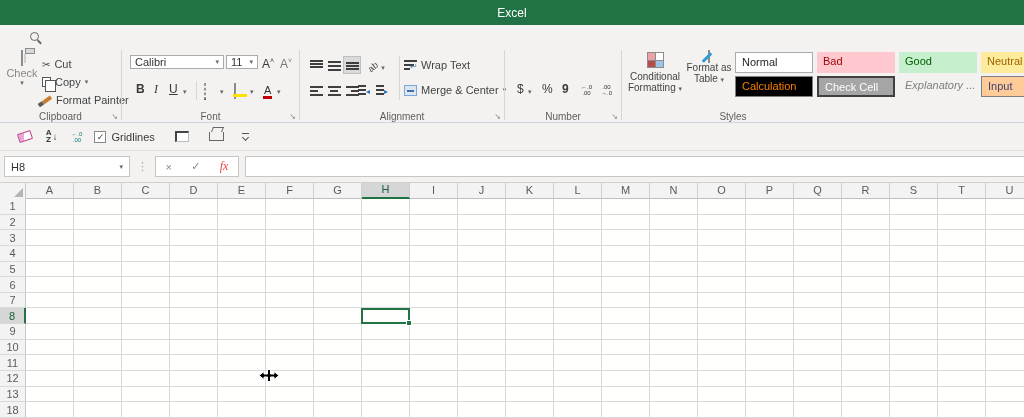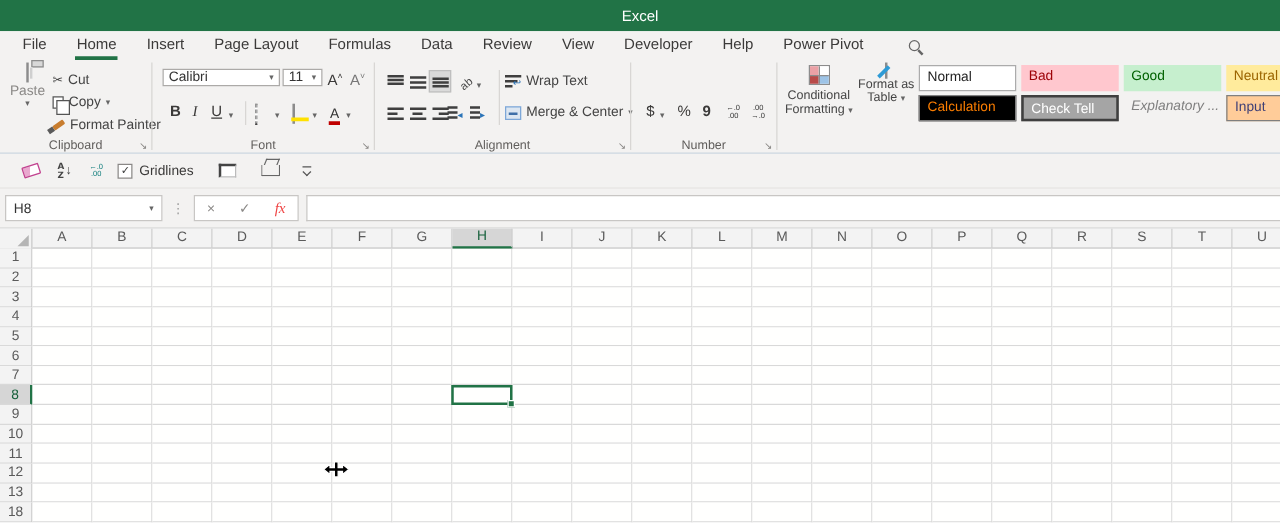--- a/index.html
+++ b/index.html
@@ -126,44 +126,31 @@
   .rescursor{position:absolute;left:259px;top:186px;width:20px;height:13px;z-index:50;pointer-events:none}
 </style>
 </head>
 <body>
 
 <div class="titlebar">
   <span>Excel</span>
 </div>
 
 <div class="menubar">
-  <div style="display:flex">
-      <div class="mtab">File</div>
-      <div class="mtab active">Home</div>
-      <div class="mtab">Insert</div>
-      <div class="mtab">Page Layout</div>
-      <div class="mtab">Formulas</div>
-      <div class="mtab">Data</div>
-      <div class="mtab">Review</div>
-      <div class="mtab">View</div>
-      <div class="mtab">Developer</div>
-      <div class="mtab">Help</div>
-      <div class="mtab">Power Pivot</div>
-    </div>
   <div class="menusearch">
     <span class="mag"></span>
   </div>
 </div>
 
 <div class="ribbon">
 
   <div class="rgroup" style="left:0;width:121px">
     <div class="abs" style="left:4px;top:3px;width:36px;text-align:center">
       <span class="clip"></span>
-      <div style="font-size:11px;color:#8a8886;margin-top:2px">Paste</div>
+      <div style="font-size:11px;color:#8a8886;margin-top:2px">Check</div>
       <div class="dd">▾</div>
     </div>
     <div class="sbtn" style="left:42px;top:8px">
       <span style="font-size:10px;color:#444">✂</span>
       <span>Cut</span>
     </div>
     <div class="sbtn" style="left:42px;top:26px">
       <span class="copyic"></span>
       <span>Copy</span>
       <span class="dd">▾</span>
@@ -317,24 +304,25 @@
       <span class="faticon"></span>
       <div>Format as</div>
       <div><span>Table</span> <span class="dd">▾</span></div>
     </div>
     <div class="gallery">
         <div class="chip" style="background: rgb(255, 255, 255); color: rgb(31, 31, 31); border: 1px solid rgb(171, 171, 171);">Normal</div>
         <div class="chip" style="background: rgb(255, 199, 206); color: rgb(156, 0, 6);">Bad</div>
         <div class="chip" style="background: rgb(198, 239, 206); color: rgb(0, 97, 0);">Good</div>
         <div class="chip" style="background: rgb(255, 235, 156); color: rgb(156, 101, 0);">Neutral</div>
         <div class="chip" style="background: #000000; color: rgb(250, 125, 0); border: 1px solid rgb(127, 127, 127);">Calculation</div>
-        <div class="chip" style="background: rgb(165, 165, 165); color: rgb(255, 255, 255); border: 2px solid rgb(63, 63, 63);">Check Tell</div>
+        <div class="chip" style="background: rgb(165, 165, 165); color: rgb(255, 255, 255); border: 2px solid rgb(63, 63, 63);">Check Cell</div>
         <div class="chip" style="background: transparent; color: rgb(127, 127, 127); font-style: italic;">Explanatory ...</div>
         <div class="chip" style="background: rgb(255, 204, 153); color: rgb(63, 63, 118); border: 1px solid rgb(127, 127, 127);">Input</div>
       </div>
+    <div class="glabel" style="left:0;right:180px">Styles</div>
   </div>
 </div>
 
 <div class="qatrow">
   <div class="qit" style="margin-right:14px">
       <span class="eraser"></span>
     </div>
   <div class="qit" style="margin-right:14px">
     <span class="azcol">
       <span>A</span>

